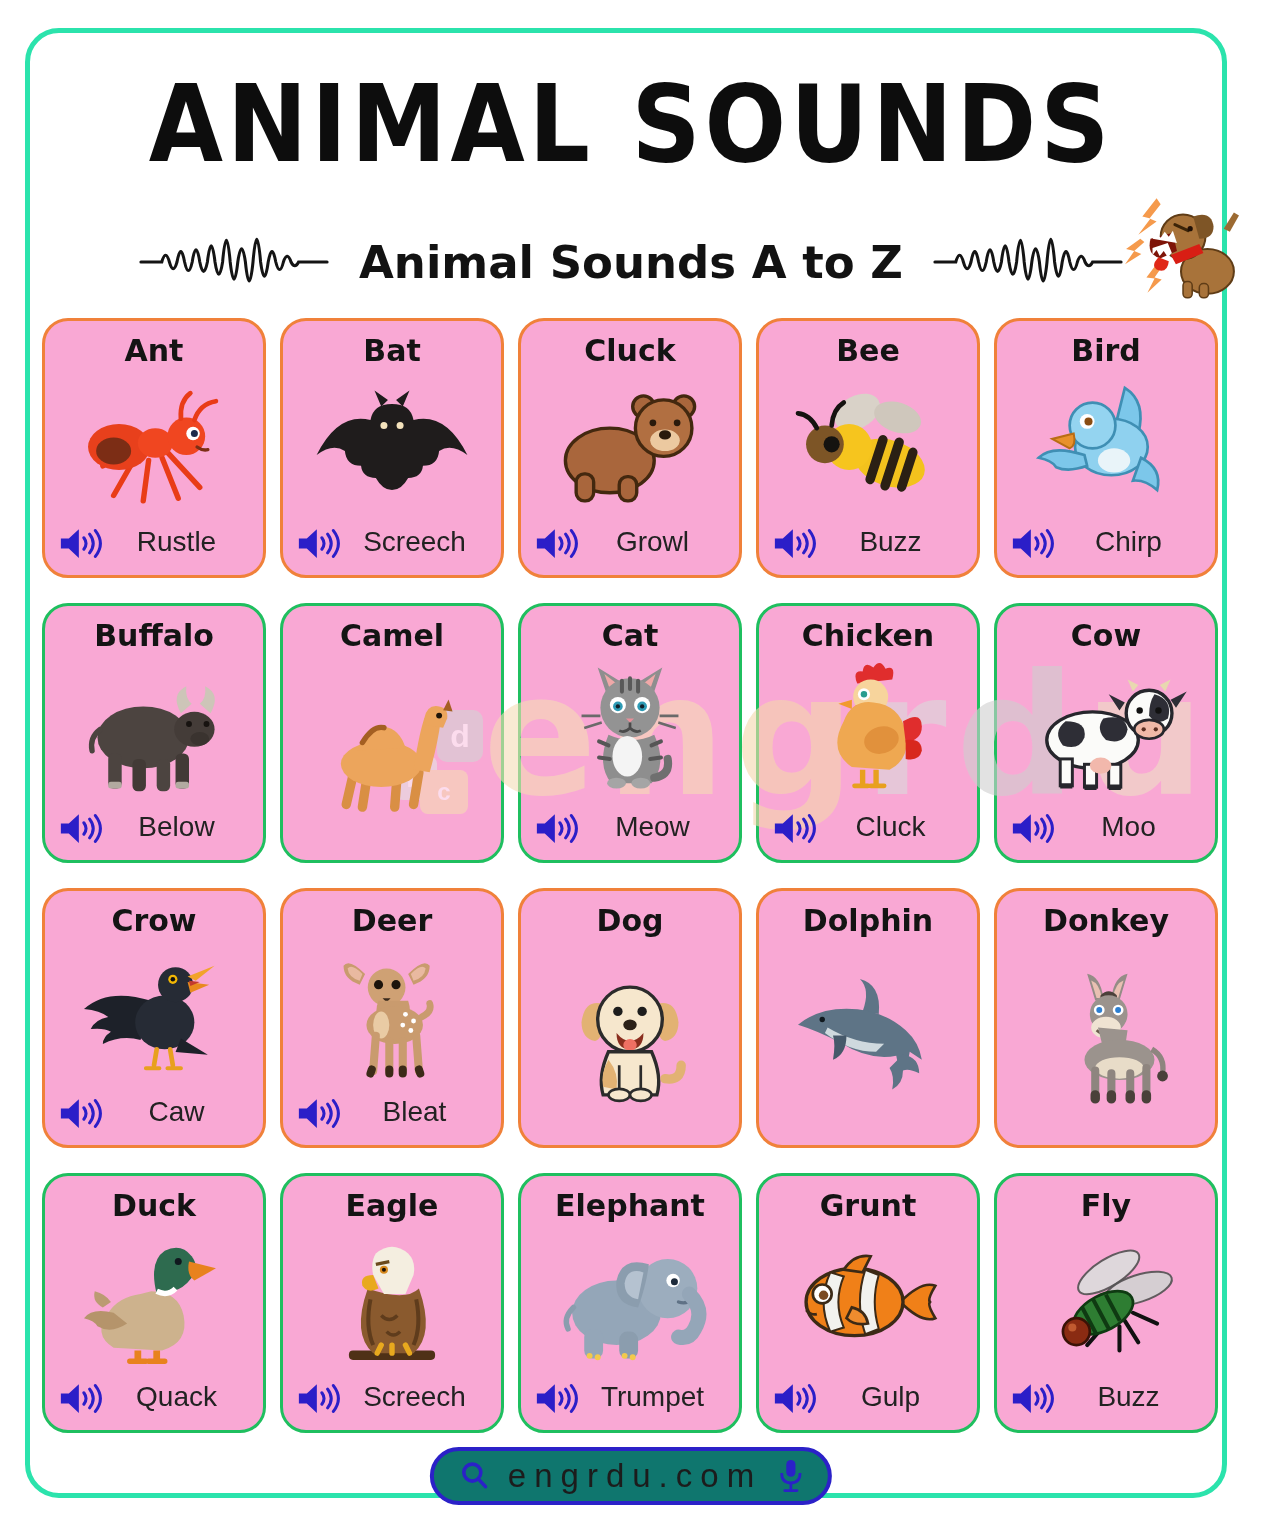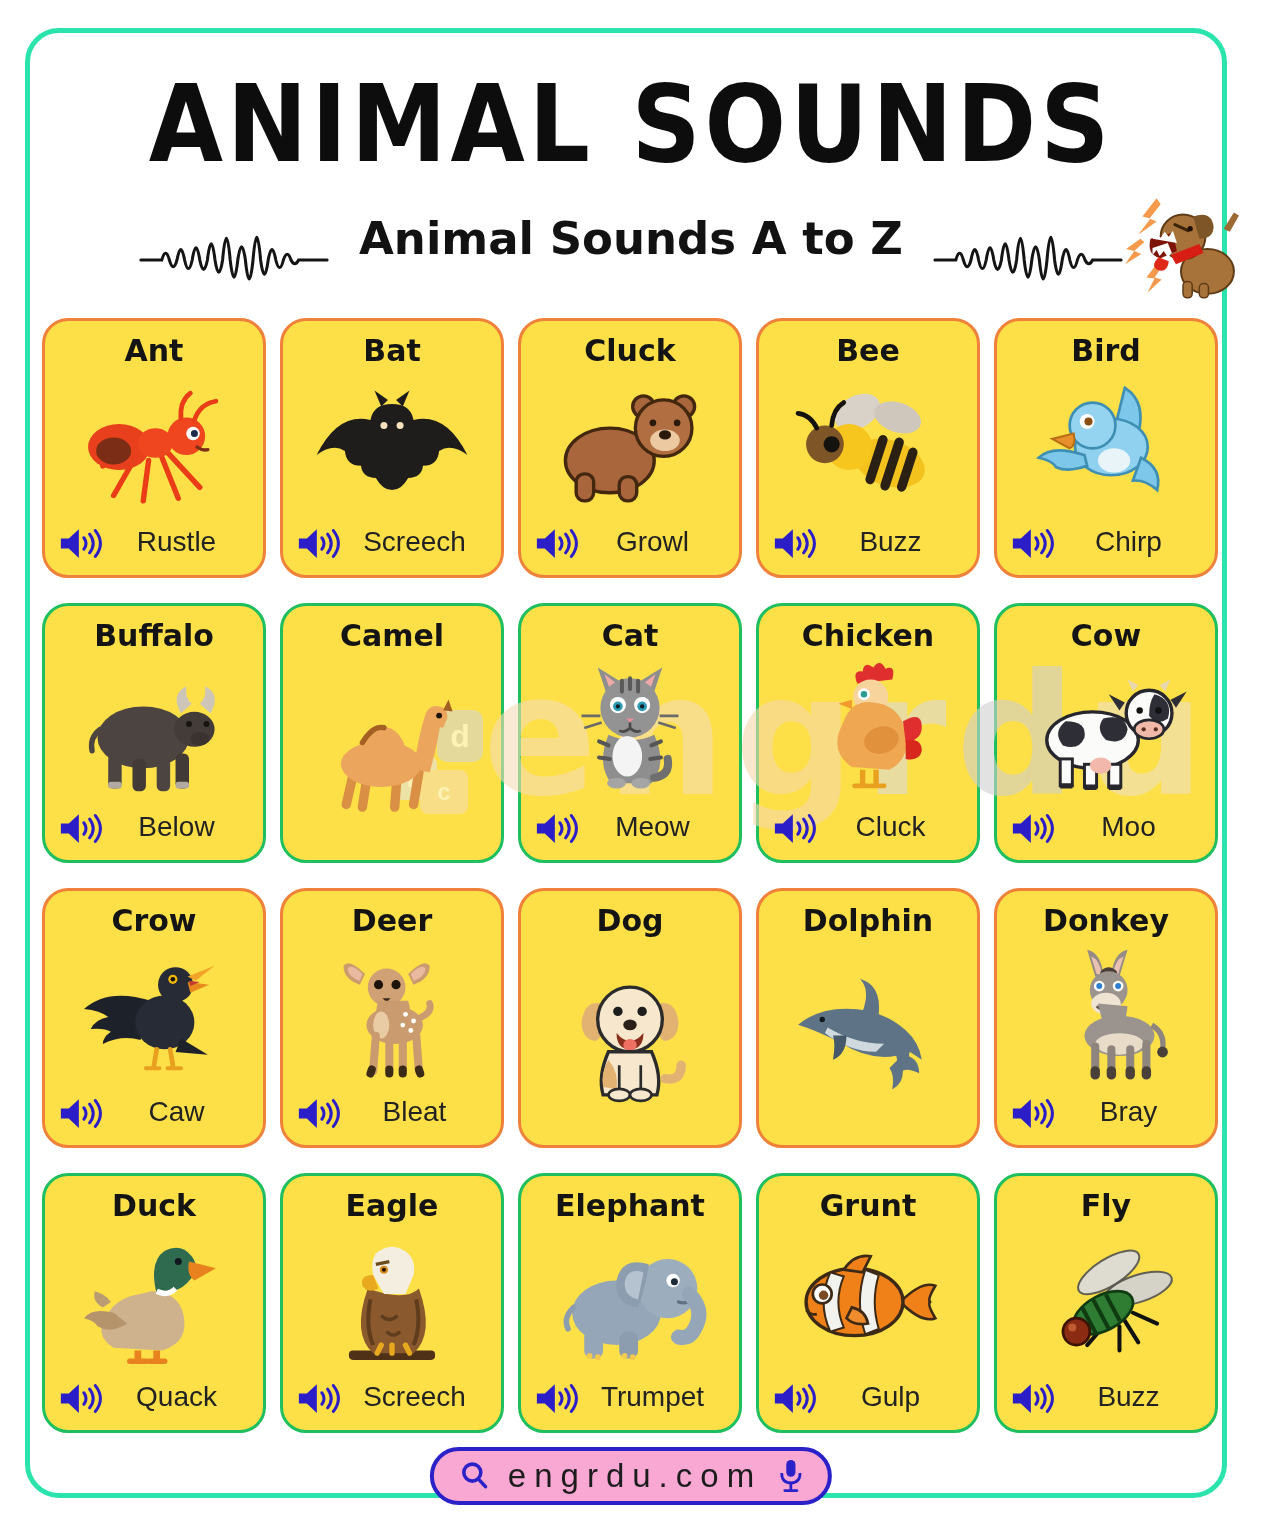--- a/index.html
+++ b/index.html
@@ -13,36 +13,36 @@
     background:transparent;box-sizing:border-box;
   }
   .title{
     position:absolute;top:68px;left:0;width:100%;text-align:center;
     font-family:"DejaVu Sans",sans-serif;font-weight:900;font-size:96px;
     letter-spacing:4px;color:#0d0d0d;line-height:1.05;
     transform:scaleY(1.12);transform-origin:top center;margin:0;
   }
   .subtitle-row{
     position:absolute;top:212px;left:0;width:100%;height:100px;
-    display:flex;align-items:flex-start;justify-content:center;gap:30px;
+    display:flex;align-items:center;justify-content:center;gap:30px;
   }
   .wave svg{width:190px;height:96px;display:block;}
   .subtitle{
     font-family:"DejaVu Sans",sans-serif;font-weight:800;font-size:45px;color:#121212;
   }
   .dog-badge{position:absolute;top:194px;right:22px;width:118px;height:110px;}
   .dog-badge svg{width:100%;height:100%;display:block;}
 
   .grid{
     position:absolute;left:42px;top:318px;
     display:grid;grid-template-columns:repeat(5,224px);
     grid-auto-rows:260px;column-gap:14px;row-gap:25px;
   }
   .card{
-    border:3.5px solid #ccc;border-radius:26px;background:#fde047;
+    border:3.5px solid #ccc;border-radius:26px;background:#f9a8d4;
     box-sizing:border-box;display:flex;flex-direction:column;align-items:center;
   }
   .card.orange{border-color:var(--orange,#F0813A);}
   .card.green{border-color:var(--green,#1FBF5F);}
   .card-title{
     position:relative;z-index:3;
     font-family:"DejaVu Sans",sans-serif;font-weight:700;font-size:30px;
     color:#141414;margin-top:13px;line-height:1.1;
   }
   .card-art{
@@ -81,21 +81,21 @@
     font-weight:800;font-size:26px;display:flex;align-items:center;justify-content:center;
   }
   .wm-piece{
     position:absolute;left:420px;top:770px;width:48px;height:44px;
     background:#f7ddb4;border-radius:8px;color:#fff;
     font-weight:800;font-size:24px;display:flex;align-items:center;justify-content:center;
   }
 
   .site-pill{
     position:absolute;left:50%;top:1447px;transform:translateX(-50%);
-    height:58px;background:#f9a8d4;border:4px solid var(--blue,#2B21C8);
+    height:58px;background:#0f766e;border:4px solid var(--blue,#2B21C8);
     border-radius:34px;display:flex;align-items:center;gap:16px;
     padding:0 24px;z-index:10;cursor:pointer;box-sizing:border-box;
   }
   .site-pill svg{display:block;}
   .site-text{
     font-size:33px;letter-spacing:8px;color:#1c1c1c;
     font-family:"Liberation Sans",sans-serif;
   }
 </style>
 </head>
@@ -515,29 +515,20 @@
           <circle cx="69" cy="29" r="2.2" fill="#2d7fd1"></circle>
           <path d="M54 42l4 16 16 0 2-14z" fill="#9b938d"></path>
           <ellipse cx="70" cy="66" rx="26" ry="15" fill="#9b938d"></ellipse>
           <ellipse cx="70" cy="72" rx="18" ry="8" fill="#e8dcc8"></ellipse>
           <path d="M52 74v18M64 76v16M78 76v16M90 72v20" stroke="#8e857f" stroke-width="6" stroke-linecap="round"></path>
           <path d="M52 92v3M64 92v3M78 92v3M90 92v3" stroke="#4a403a" stroke-width="7" stroke-linecap="round"></path>
           <path d="M94 58q10 6 8 18" stroke="#8e857f" stroke-width="4" fill="none"></path>
           <circle cx="102" cy="78" r="4" fill="#4a403a"></circle>
         </svg>
       </div>
-    <div class="card-sound">
-      <span class="speaker">
-          <svg viewBox="0 0 64 48">
-            <path d="M4 17h11l14-13v40L15 31H4z" fill="#2B1EC8"></path>
-            <path d="M36 16q6 8 0 16M44 11q10 13 0 26M52 6q14 18 0 36" stroke="#2B1EC8" stroke-width="4.2" fill="none" stroke-linecap="round"></path>
-          </svg>
-        </span>
-      <span class="sound-label">Bray</span>
-    </div>
   </div>
     <div class="card green">
     <div class="card-title">Duck</div>
     <div class="card-art">
         <svg viewBox="0 0 120 104">
           <path d="M22 56q-8-4-6-12 8 2 12 8z" fill="#bb9b72"></path>
           <path d="M26 60q-12 16 4 26l36 2q20-6 16-26-4-18-24-18l-8 2q-16 2-24 14z" fill="#cdb28d"></path>
           <path d="M30 60q-16-4-22 4 8 2 10 6 10 6 22-2z" fill="#b5946b"></path>
           <path d="M62 46q-6-24 6-32 12-6 20 4 6 8 0 16-6 8-14 10z" fill="#2e6b4f"></path>
           <path d="M62 44q8 4 14-2" stroke="#fff" stroke-width="4" fill="none"></path>

